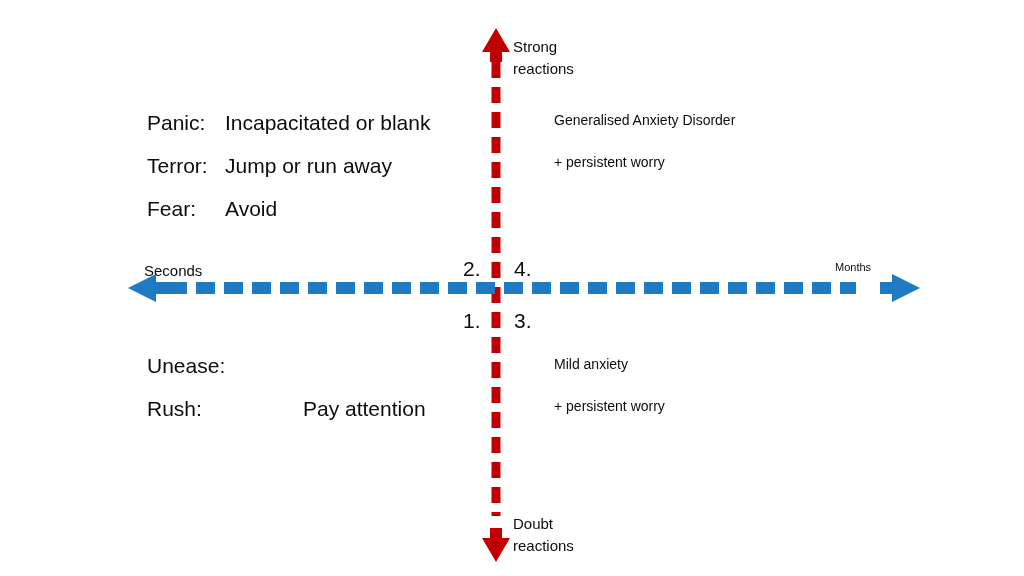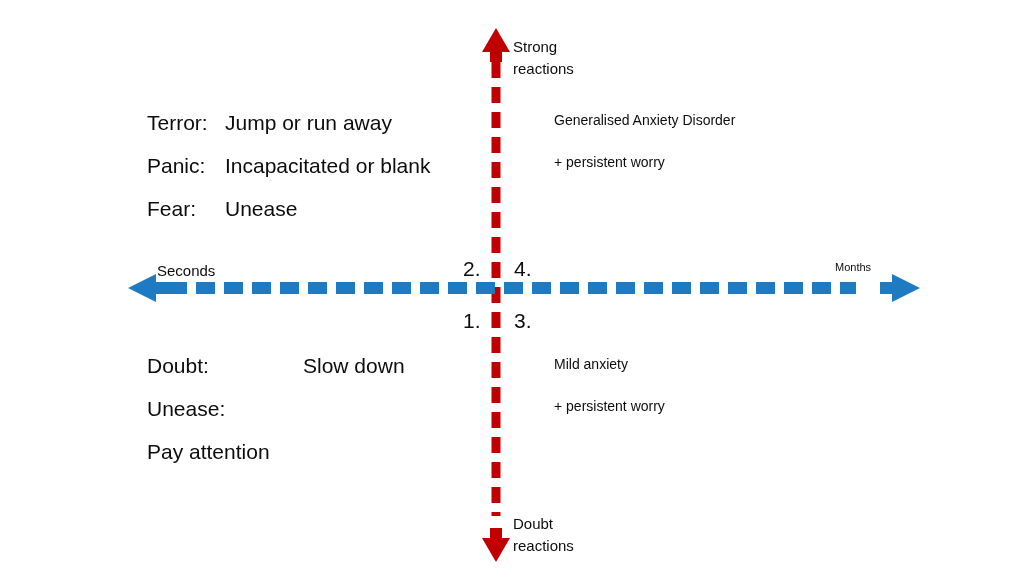--- a/index.html
+++ b/index.html
@@ -44,21 +44,21 @@
   }
   #label-strong {
     left: 513px;
     top: 36px;
   }
   #label-mild {
     left: 513px;
     top: 513px;
   }
   #label-seconds {
-    left: 157px;
+    left: 144px;
     top: 260px;
     font-size: 15px;
   }
   #label-months {
     left: 835px;
     top: 260px;
     font-size: 11px;
   }
 
   
@@ -152,47 +152,44 @@
 
   <div class="axis-label" id="label-months">Months</div>
 
   <div class="quad-num" id="quad-2">2.</div>
   <div class="quad-num" id="quad-4">4.</div>
   <div class="quad-num" id="quad-1">1.</div>
   <div class="quad-num" id="quad-3">3.</div>
 
   <div class="quad-block" id="quad-top-left">
     <div class="quad-row">
+      <span class="term">Panic:</span>
+      <span class="desc">Incapacitated or blank</span>
+    </div>
+    <div class="quad-row">
       <span class="term">Terror:</span>
       <span class="desc">Jump or run away</span>
     </div>
     <div class="quad-row">
-      <span class="term">Panic:</span>
-      <span class="desc">Incapacitated or blank</span>
-    </div>
-    <div class="quad-row">
       <span class="term">Fear:</span>
-      <span class="desc">Unease</span>
+      <span class="desc">Avoid</span>
     </div>
   </div>
 
   <div class="quad-lines" id="quad-top-right">
     <div class="line">Generalised Anxiety Disorder</div>
     <div class="line">+ persistent worry</div>
   </div>
 
   <div class="quad-block" id="quad-bottom-left">
     <div class="quad-row">
-      <span class="term">Doubt:</span>
-      <span class="desc">Slow down</span>
-    </div>
-    <div class="quad-row">
       <span class="term">Unease:</span>
     </div>
     <div class="quad-row">
+      <span class="term">Rush:</span>
       <span class="desc">Pay attention</span>
     </div>
   </div>
 
   <div class="quad-lines" id="quad-bottom-right">
     <div class="line">Mild anxiety</div>
     <div class="line">+ persistent worry</div>
   </div>
 
 </div>

